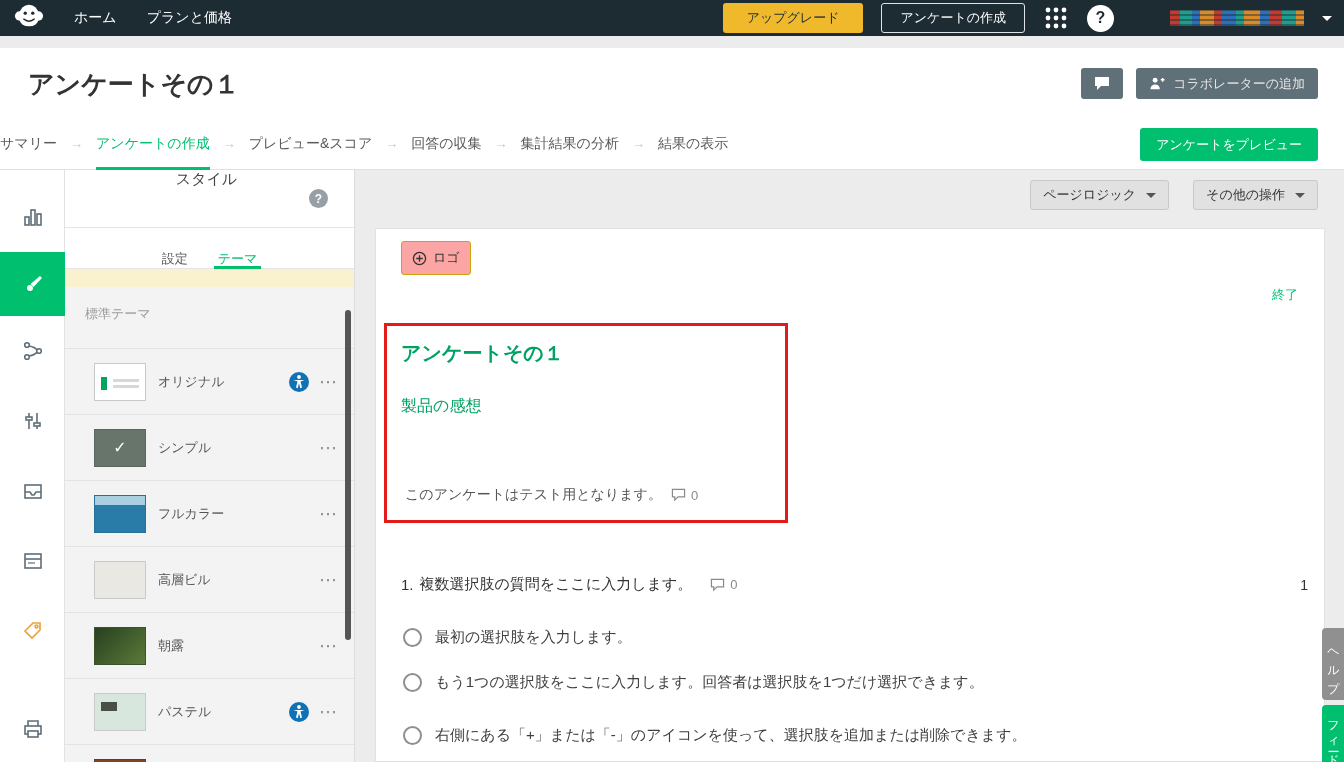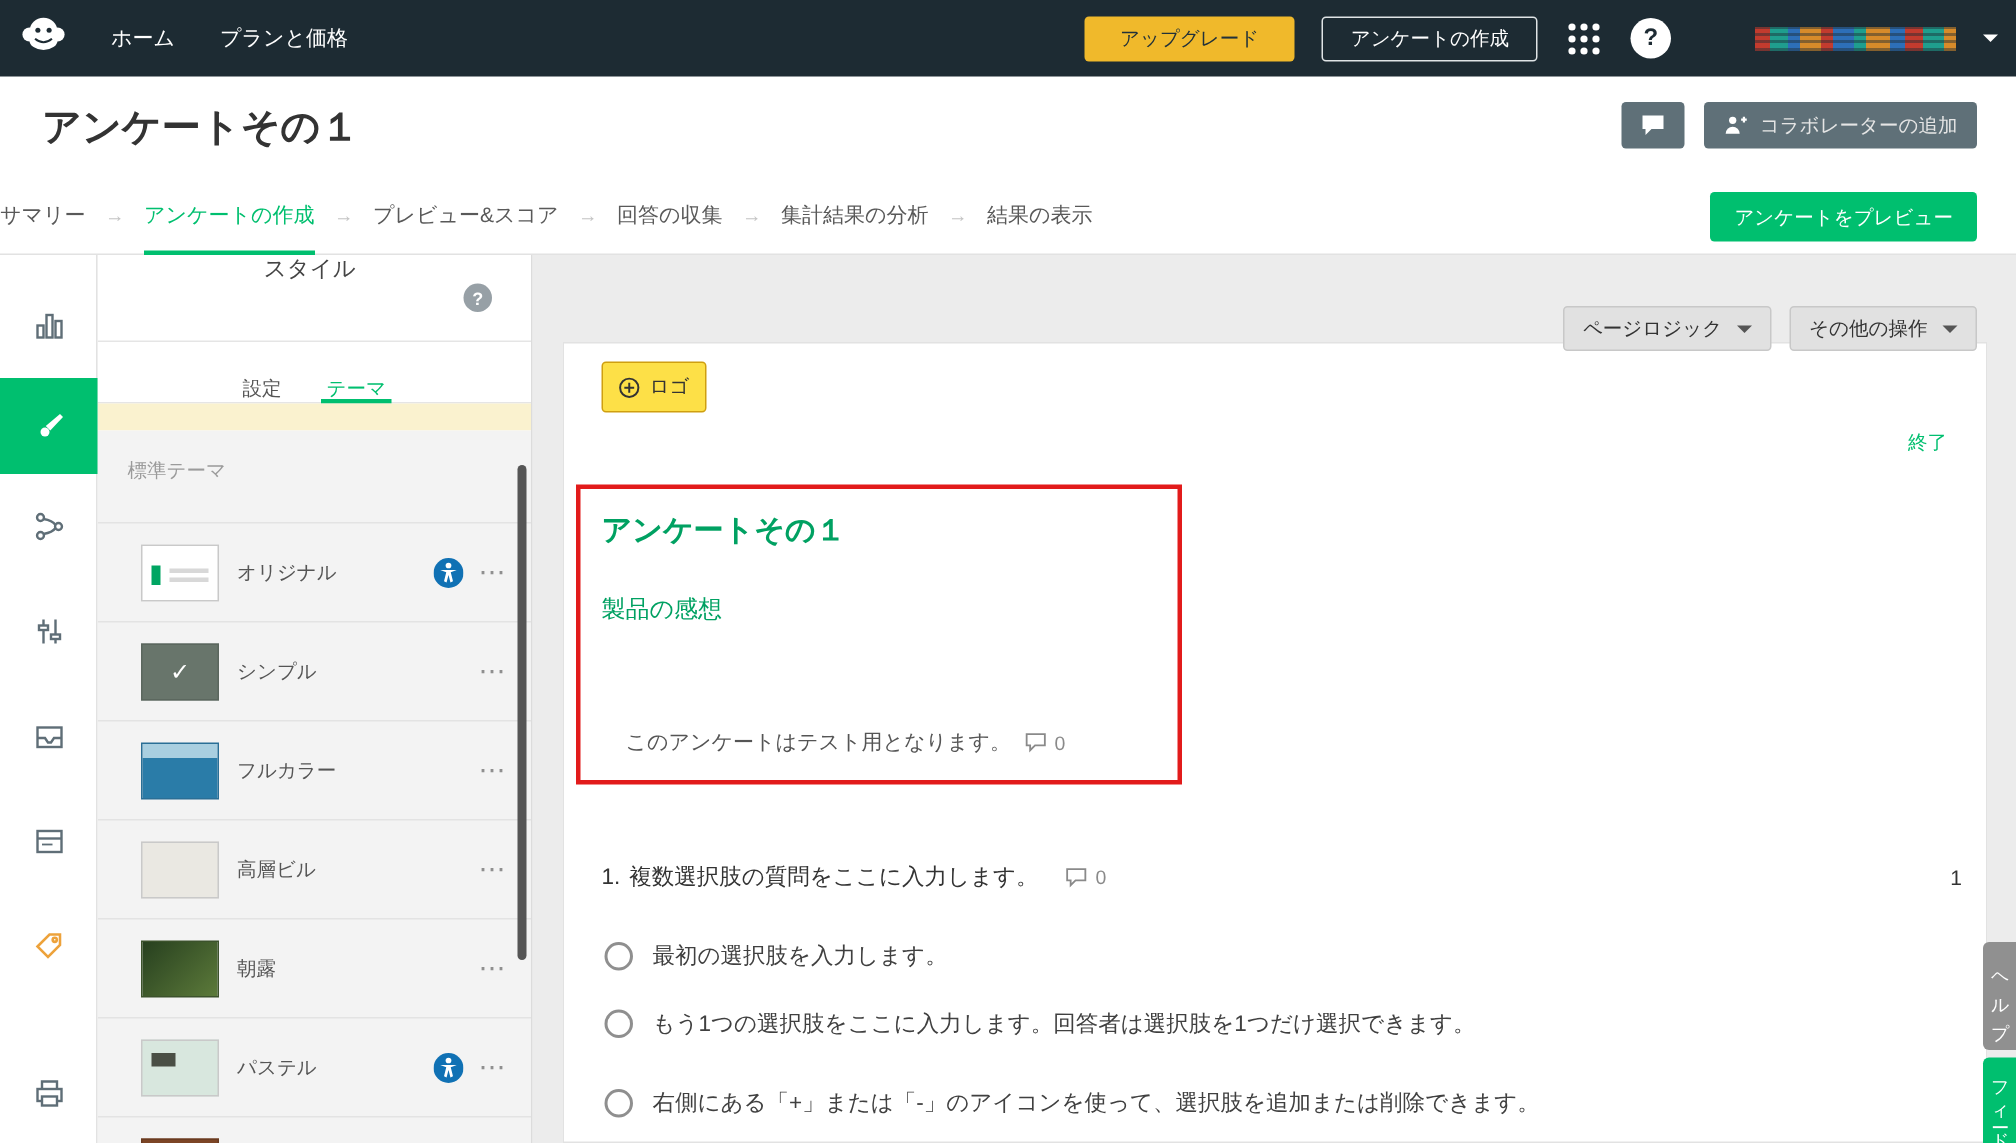--- a/index.html
+++ b/index.html
@@ -5,21 +5,21 @@
   * { margin:0; padding:0; box-sizing:border-box; }
   html,body { width:1344px; height:762px; }
   body {
     position:relative; overflow:hidden;
     background:#ececec;
     font-family:"Liberation Sans","DejaVu Sans",sans-serif;
     color:#333;
   }
 
   
-  .topnav { position:absolute; top:0; left:0; right:0; height:51px;
+  .topnav { position:absolute; top:0; left:0; right:0; height:36px;
     background:#1d2b33; display:flex; align-items:center; padding:0 12px 0 14px; gap:30px; z-index:20;}
   .topnav .navlink { color:#fff; font-size:14px; text-decoration:none; cursor:pointer; }
   .topnav-right { margin-left:auto; display:flex; align-items:center; gap:18px; }
   .btn-upgrade { background:#F0B92B; color:#21313a; font-size:13px; border:none;
     height:30px; padding:0 24px; border-radius:3px; cursor:pointer; }
   .btn-create { background:transparent; color:#fff; font-size:13px; border:1px solid #dfe4e6;
     height:30px; padding:0 18px; border-radius:3px; cursor:pointer; }
   .grid-icon svg { display:block; }
   .help-circle { width:27px; height:27px; border-radius:50%; background:#fff; color:#1d2b33;
     font-size:16px; font-weight:bold; display:flex; align-items:center; justify-content:center; cursor:pointer; }
@@ -93,33 +93,33 @@
   .thumb.t5 { background:#d8e7de; }
   .thumb.t5::before { content:""; position:absolute; left:6px; top:8px; width:16px; height:9px; background:#4a4f45; }
   .thumb.t6 { background:#7c4526; border-color:#693a20; }
   .theme-name { margin-left:12px; font-size:13px; color:#555; flex:1; }
   .a11y { width:20px; height:20px; flex:none; margin-right:10px; cursor:pointer; }
   .dots { font-size:18px; color:#8f8f8f; letter-spacing:1px; cursor:pointer; flex:none; }
   .panel-scrollbar { position:absolute; right:3px; top:140px; width:6px; height:330px; background:#555;
     border-radius:3px; cursor:pointer; z-index:6; }
 
   
-  .canvas-actions { position:absolute; top:204px; right:26px; display:flex; gap:12px; z-index:3;padding-left:28px; }
+  .canvas-actions { position:absolute; top:180px; right:26px; display:flex; gap:24px; z-index:3;padding-left:28px; }
   .btn-gray { background:#e1e1e1; border:1px solid #c8c8c8; color:#333; height:30px; border-radius:3px;
     font-size:13px; display:flex; align-items:center; gap:10px; padding:0 12px; cursor:pointer; }
   .canvas { position:absolute; left:375px; top:228px; width:950px; bottom:0; background:#fff;
     border:1px solid #e2e2e2; z-index:2; }
-  .btn-logo { position:absolute; top:12px; left:25px; background:#fde047; border:1px solid #cf9f10;
+  .btn-logo { position:absolute; top:12px; left:25px; background:#fca5a5; border:1px solid #cf9f10;
     border-radius:3px; height:27px; display:flex; align-items:center; gap:6px; padding:16px 10px;
     font-size:13px; color:#333; cursor:pointer; }
   .exit-link { position:absolute; top:57px; right:26px; color:#00BF6F; font-size:13px; cursor:pointer; }
   .redbox { position:absolute; left:8px; top:94px; width:404px; height:200px; border:3px solid #E21B1B; }
   .survey-title { position:absolute; top:14px; left:14px; font-size:20px; font-weight:bold; color:#00A162; cursor:text; }
   .survey-subtitle { position:absolute; top:70px; left:14px; font-size:16px; color:#00A162; cursor:text; }
-  .survey-desc { position:absolute; top:160px; left:30px; display:flex; align-items:center; gap:9px;
+  .survey-desc { position:absolute; top:160px; left:18px; display:flex; align-items:center; gap:9px;
     font-size:14px; color:#555; cursor:text; }
   .comment-badge { display:flex; align-items:center; gap:5px; color:#8a8a8a; font-size:13px; cursor:pointer; }
   .comment-badge svg { display:block; }
   .question-row { position:absolute; top:346px; left:25px; display:flex; align-items:center; gap:6px;
     font-size:15px; color:#333; cursor:pointer; }
   .question-row .comment-badge { margin-left:12px; }
   .page-num { position:absolute; top:348px; right:16px; font-size:14px; color:#333; }
   .option { position:absolute; left:27px; display:flex; align-items:center; gap:13px; font-size:15px;
     color:#404040; cursor:pointer; }
   .radio { width:19px; height:19px; border:2px solid #8f8f8f; border-radius:50%; background:#fff; flex:none; }

